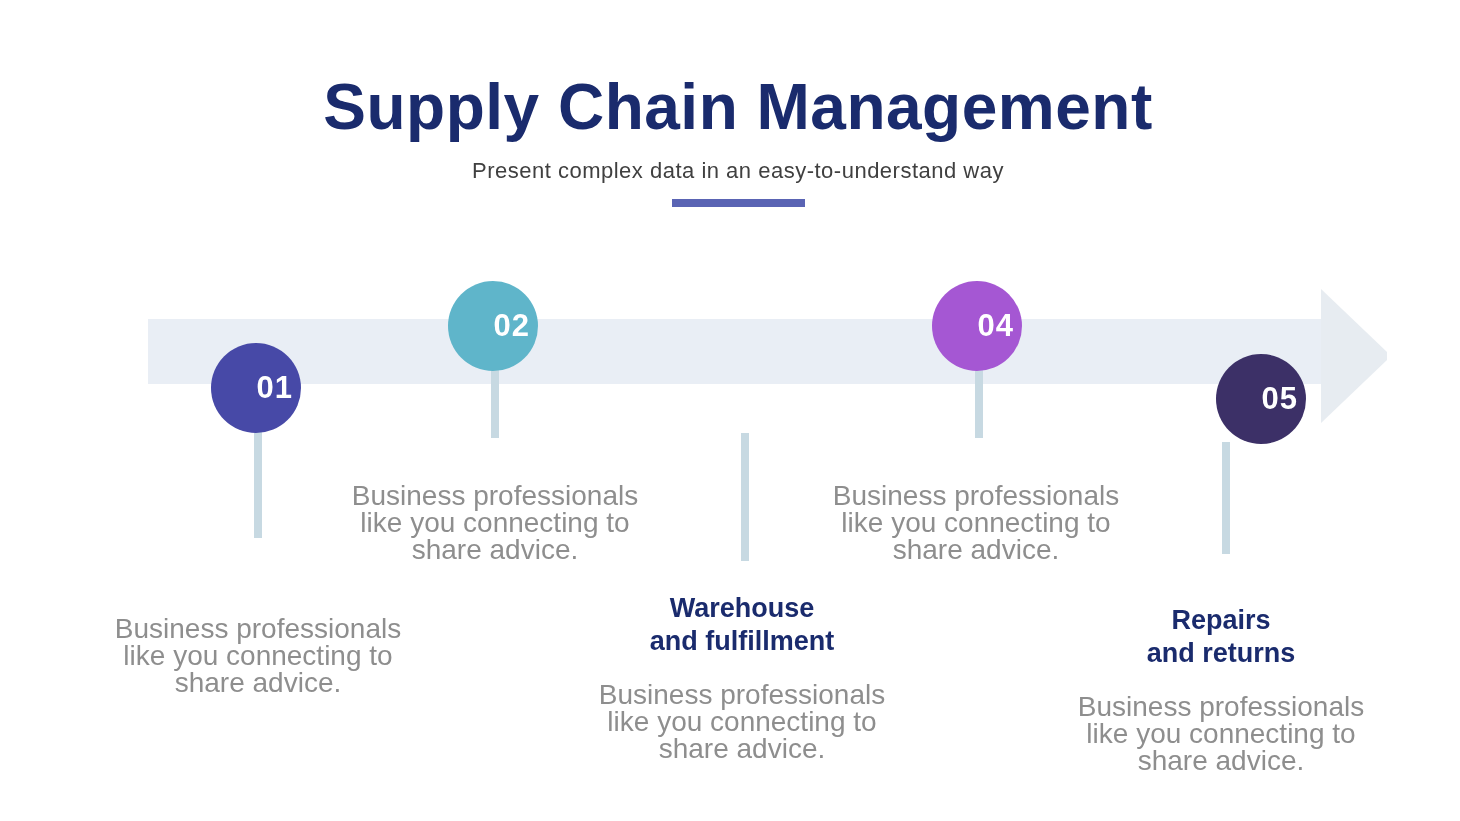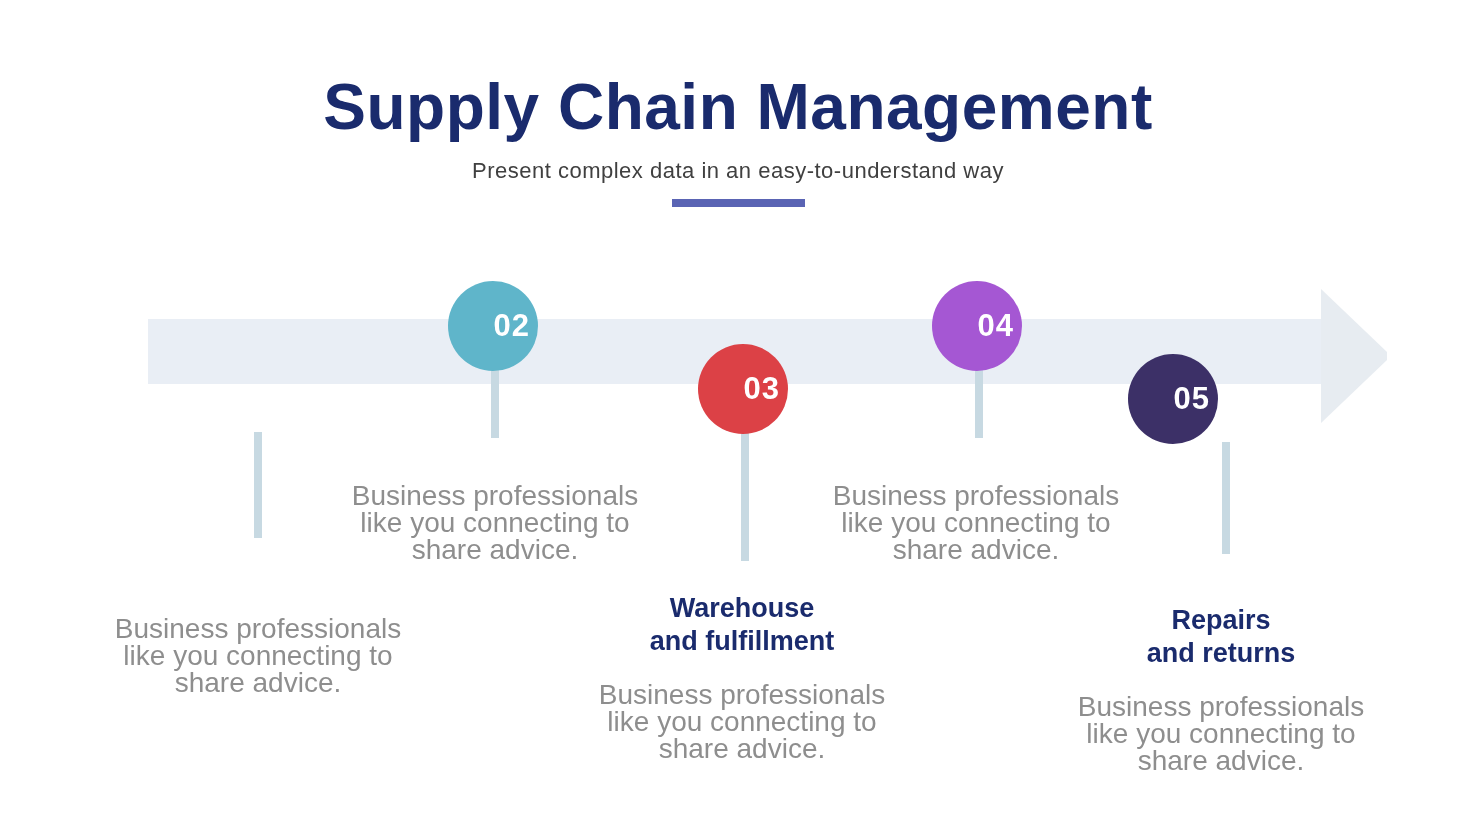--- a/index.html
+++ b/index.html
@@ -40,21 +40,21 @@
 
   .circle {
     position:absolute; width:90px; height:90px; border-radius:50%;
     display:flex; align-items:center; justify-content:flex-end;
   }
   .circle span { color:#ffffff; font-size:31px; font-weight:bold; letter-spacing:1px; }
   .circle.s1 { left:203px;  top:335px; background:#4749a7; }
   .circle.s2 { left:440px;  top:273px; background:#5fb5ca; }
   .circle.s3 { left:690px;  top:336px; background:#dc4146; }
   .circle.s4 { left:924px;  top:273px; background:#a557d3; }
-  .circle.s5 { left:1120px; top:346px; background:#3c3067; }
+  .circle.s5 { left:1208px; top:346px; background:#3c3067; }
 
   .col { position:absolute; width:310px; text-align:center; }
   .col .step-title {
     font-size:27px; font-weight:bold; color:#1a2b6d;
     line-height:33px; white-space:pre-line;
   }
   .col .head-wrap { display:flex; flex-direction:column; justify-content:center; }
   .col .step-desc {
     font-size:28px; color:#8e8e8e; line-height:27px;
     margin:0 auto; max-width:295px;text-align:center;
@@ -82,25 +82,25 @@
 
   <div class="band"></div>
   <div class="arrowhead"></div>
 
   <div class="connector c1"></div>
   <div class="connector c2"></div>
   <div class="connector c3"></div>
   <div class="connector c4"></div>
   <div class="connector c5"></div>
 
+  <div class="circle s1">
+    <span>01</span>
+  </div>
   <div class="circle s2">
     <span>02</span>
-  </div>
-  <div class="circle s3">
-    <span>03</span>
   </div>
   <div class="circle s4">
     <span>04</span>
   </div>
   <div class="circle s5">
     <span>05</span>
   </div>
 
   <div class="col p1">
     <p class="step-desc">Business professionals like you connecting to share advice.</p>

